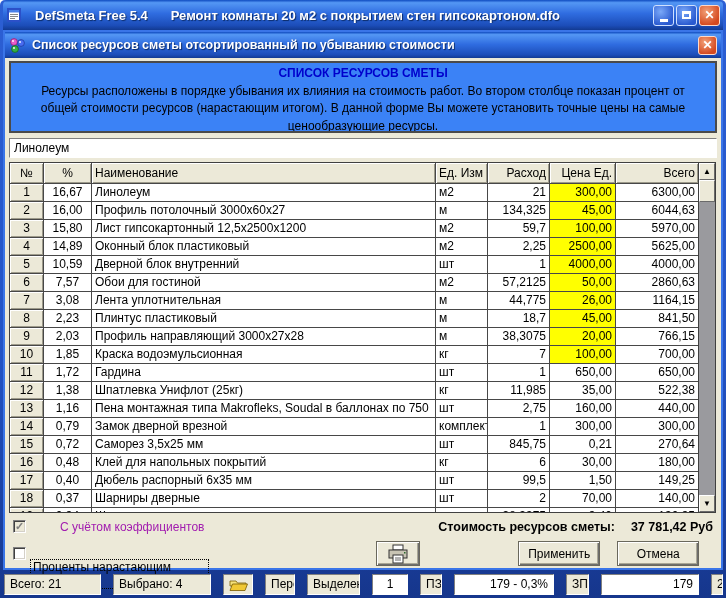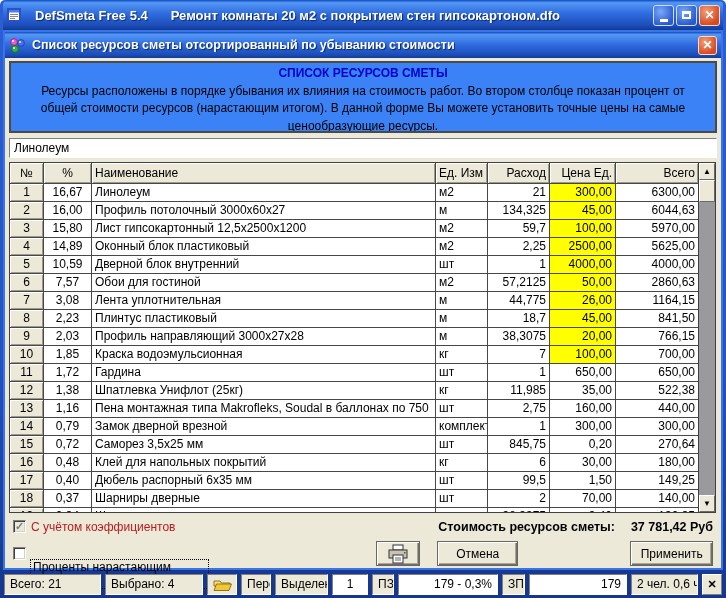--- a/index.html
+++ b/index.html
@@ -91,34 +91,34 @@
   .footer-row1 { display:flex; align-items:center; margin:5px 4px 0 4px; height:17px; }
   .footer-row2 { display:flex; align-items:center; margin:6px 4px 0 4px; height:25px; }
   .chk { display:flex; align-items:center; gap:5px; }
   .chk-box {
     width:13px; height:13px; background:#fff; flex:none;
     border:1px solid; border-color:#808080 #fff #fff #808080;
     box-shadow:inset 1px 1px 0 #404040, inset -1px -1px 0 #d4d0c8;
     font-size:11px; line-height:11px; text-align:center; font-weight:bold;
   }
   .chk.disabled .chk-box { background:#ECE9D8; color:#808080; }
-  .chk.disabled .chk-label { color:#b91c1c; }
+  .chk.disabled .chk-label { color:#a21caf;margin-left:29px; }
   .chk-label.focused { outline:1px dotted #000; padding:0 2px;margin-top:40px; }
   .cost { margin-left:auto; display:flex; gap:16px; font-weight:bold; font-size:12.5px; }
   .btn {
     background:#ECE9D8; border:1px solid #6a685c; font-size:12px;
     box-shadow:inset 1px 1px 0 #fff, inset -1px -1px 0 #6e6e6e, inset -2px -2px 0 #aaa795;
     display:flex; align-items:center; justify-content:center; cursor:default;
   }
   .btn-print { width:45px; height:25px; margin-left:168px; }
   .btn-apply { width:85px; height:25px; margin-left:98px; }
   .btn-cancel { width:84px; height:25px; margin-left:17px; margin-right:14px; }
 
   
-  .statusbar { margin-top:3px; height:23px; display:flex; gap:4px; padding:1px 1px; }
+  .statusbar { margin-top:3px; height:23px; display:flex; gap:12px; padding:1px 1px; }
   .sb {
     border:1px solid; border-color:#808080 #fff #fff #808080; background:#ECE9D8;
     font-size:12px; line-height:19px; padding:0 5px; overflow:hidden; white-space:nowrap; flex:none;
   }
   .sb.white { background:#fff; }
   .sb-folder { width:30px; display:flex; align-items:center; justify-content:center; padding:0; }
   .sb-close {
     width:20px; border-color:#fff #808080 #808080 #fff; text-align:center;
     font-weight:bold; font-size:11px; padding:0;
   }
@@ -317,21 +317,21 @@
                 <div class="cell c-qty a-r">1</div>
                 <div class="cell c-price a-r">300,00</div>
                 <div class="cell c-total a-r">300,00</div>
               </div>
               <div class="trow">
                 <div class="cell c-num fixed a-c">15</div>
                 <div class="cell c-pct a-c">0,72</div>
                 <div class="cell c-name a-l">Саморез 3,5х25 мм</div>
                 <div class="cell c-unit a-l">шт</div>
                 <div class="cell c-qty a-r">845,75</div>
-                <div class="cell c-price a-r">0,20</div>
+                <div class="cell c-price a-r">0,21</div>
                 <div class="cell c-total a-r">270,64</div>
               </div>
               <div class="trow">
                 <div class="cell c-num fixed a-c">16</div>
                 <div class="cell c-pct a-c">0,48</div>
                 <div class="cell c-name a-l">Клей для напольных покрытий</div>
                 <div class="cell c-unit a-l">кг</div>
                 <div class="cell c-qty a-r">6</div>
                 <div class="cell c-price a-r">30,00</div>
                 <div class="cell c-total a-r">180,00</div>
@@ -394,22 +394,22 @@
         <button class="btn btn-print">
           <svg width="22" height="20" viewBox="0 0 22 20">
             <rect x="6" y="1" width="10" height="5" fill="#fff" stroke="#333"></rect>
             <rect x="2" y="6" width="18" height="8" fill="#c8c4b4" stroke="#333"></rect>
             <rect x="17" y="8" width="1.5" height="1.5" fill="#2a6a2a"></rect>
             <rect x="6" y="11" width="10" height="8" fill="#fff" stroke="#333"></rect>
             <line x1="8" y1="14" x2="14" y2="14" stroke="#666"></line>
             <line x1="8" y1="16" x2="14" y2="16" stroke="#666"></line>
           </svg>
         </button>
+        <button class="btn btn-apply">Применить</button>
         <button class="btn btn-cancel">Отмена</button>
-        <button class="btn btn-apply">Применить</button>
       </div>
 
     </div>
   </div>
 
   <div class="statusbar">
     <div class="sb w-total">Всего: 21</div>
     <div class="sb w-sel">Выбрано: 4</div>
     <div class="sb sb-folder">
       <svg width="19" height="14" viewBox="0 0 19 14">

